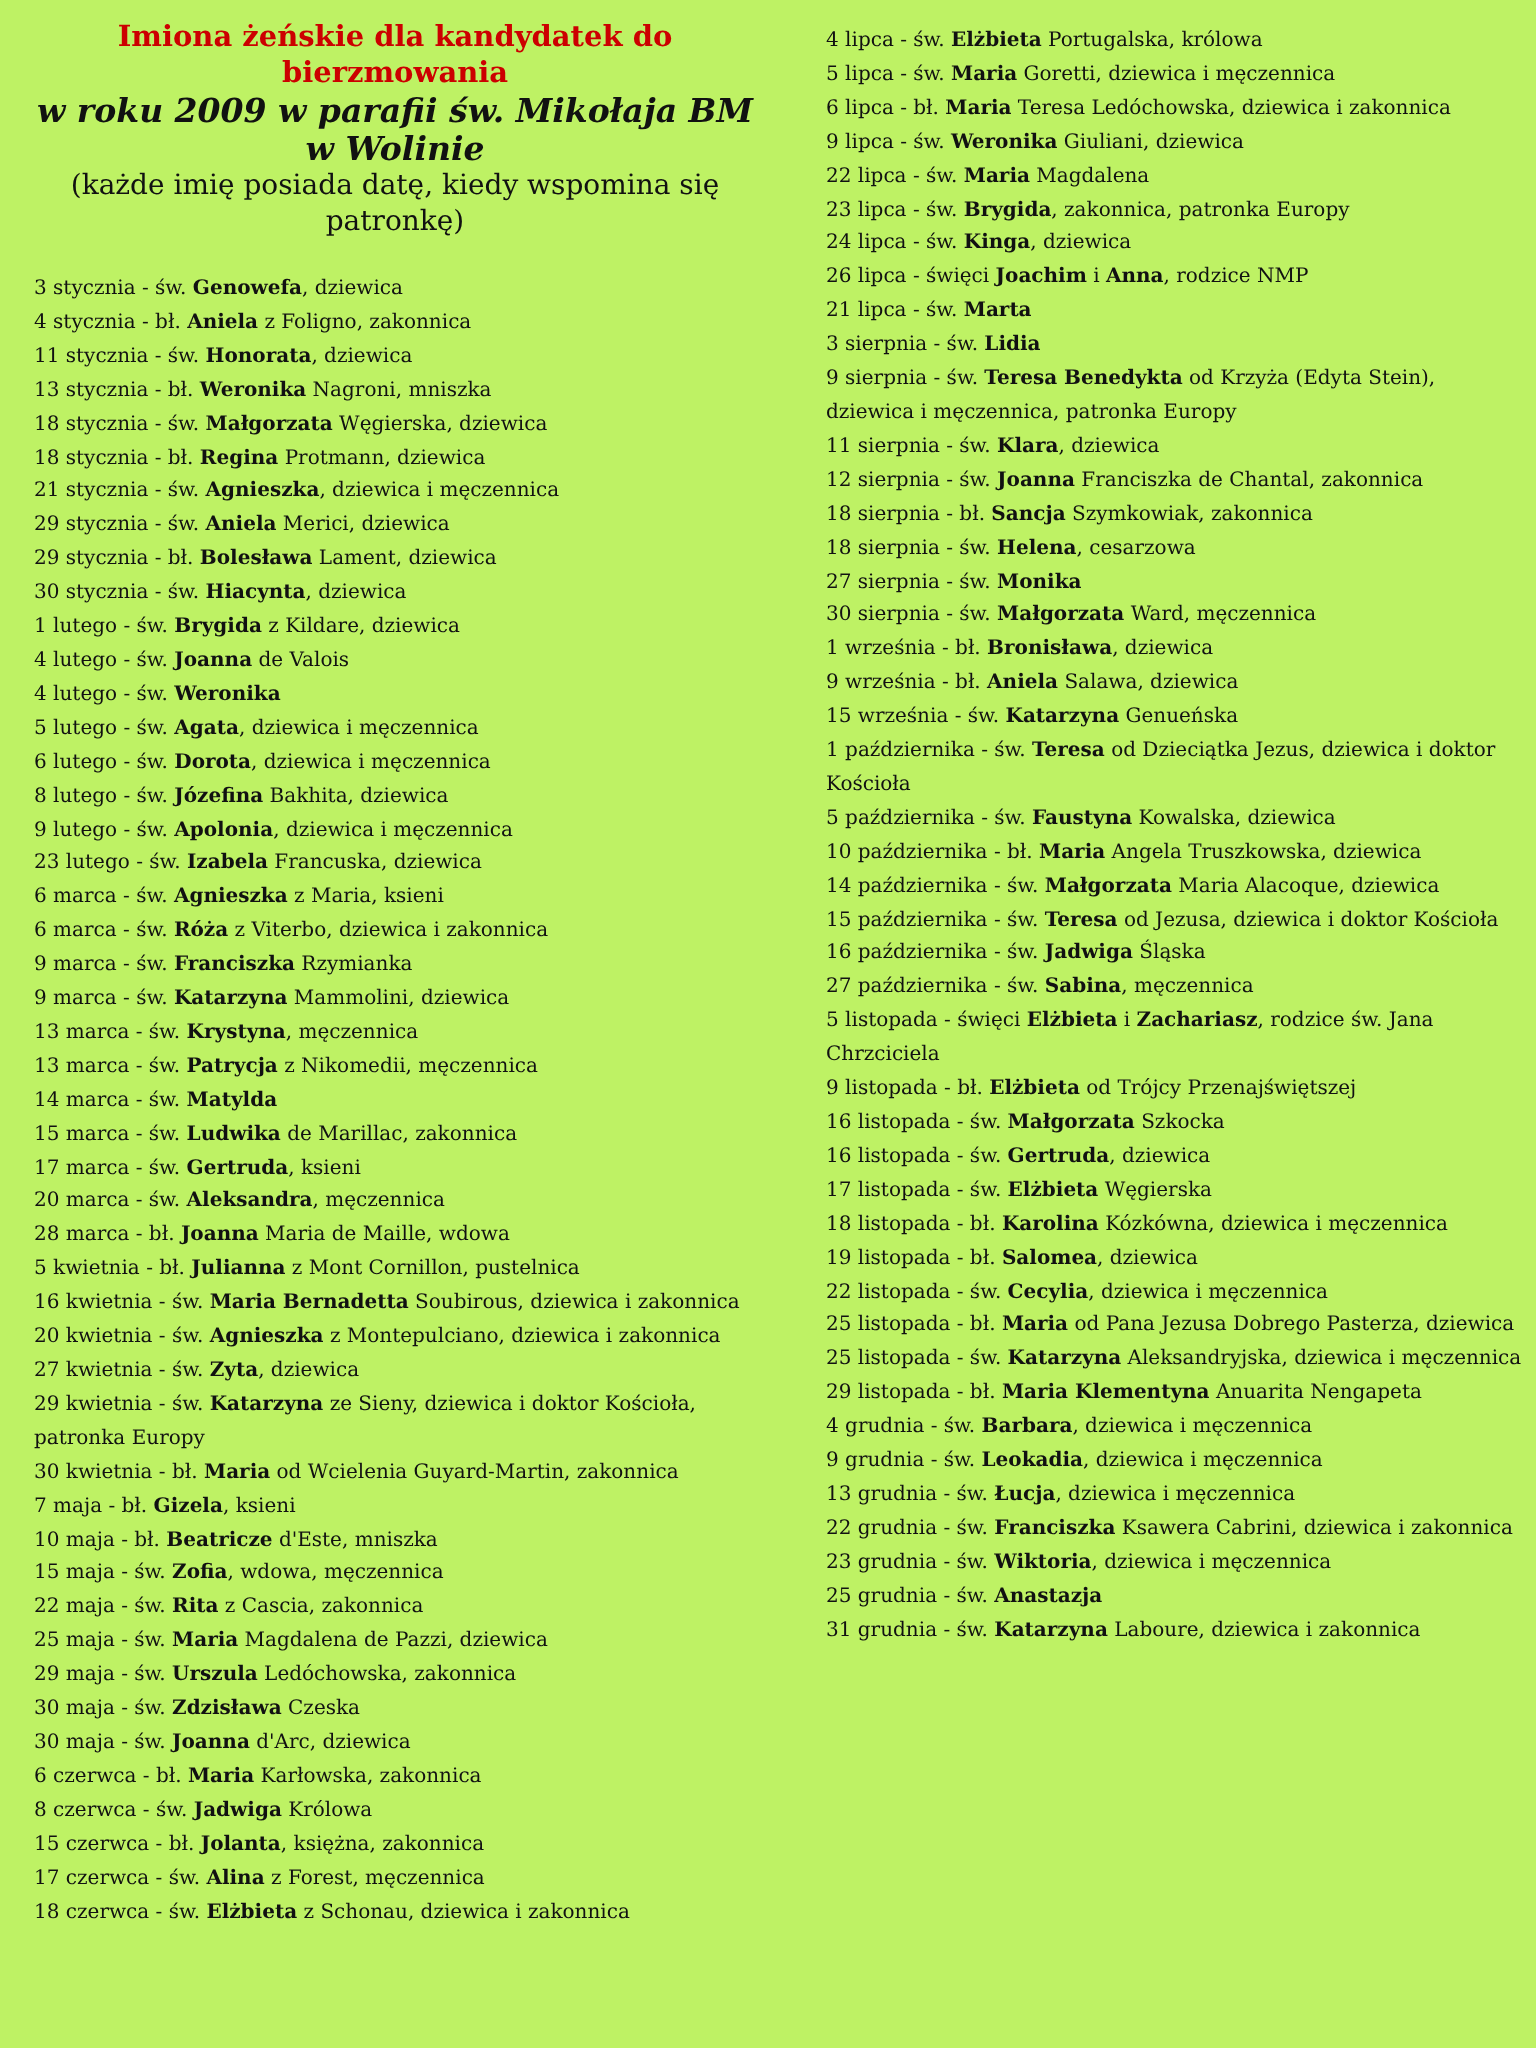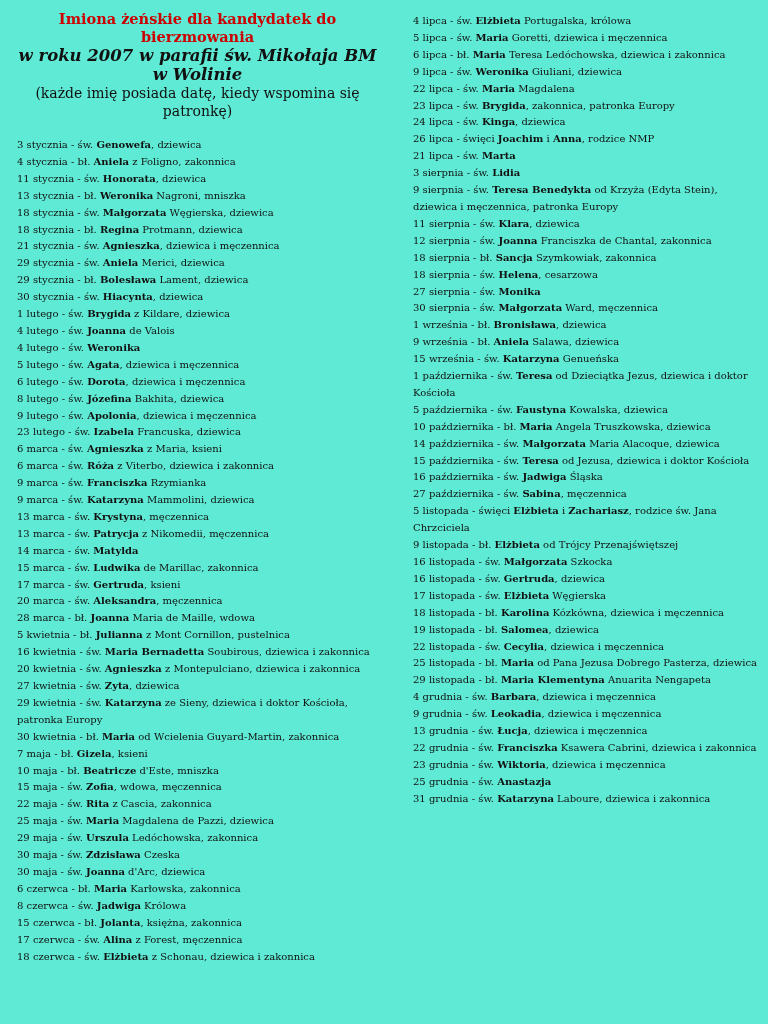--- a/index.html
+++ b/index.html
@@ -4,21 +4,21 @@
 <style>
   html, body {
     margin: 0;
     padding: 0;
     background: #ffffff;
   }
   .page {
     position: relative;
     width: 768px;
     height: 1024px;
-    background: #5eead4;
+    background: #bef264;
     overflow: hidden;
     font-family: "DejaVu Serif", "Liberation Serif", serif;
     color: #111111;
     display: flex;
   }
   .col {
     box-sizing: border-box;
   }
   .col-left {
     width: 392px;
@@ -63,21 +63,21 @@
   }
 </style>
 </head>
 <body>
 
 <div class="page">
 
   <div class="col col-left">
     <div class="doc-header">
       <div class="doc-title">Imiona żeńskie dla kandydatek do bierzmowania</div>
-      <div class="doc-subtitle">w roku 2007 w parafii św. Mikołaja BM w Wolinie</div>
+      <div class="doc-subtitle">w roku 2009 w parafii św. Mikołaja BM w Wolinie</div>
       <div class="doc-note">(każde imię posiada datę, kiedy wspomina się patronkę)</div>
     </div>
     <div class="entries">
         <div class="entry"><span>3 stycznia - św. </span><b>Genowefa</b><span>, dziewica</span></div>
         <div class="entry"><span>4 stycznia - bł. </span><b>Aniela</b><span> z Foligno, zakonnica</span></div>
         <div class="entry"><span>11 stycznia - św. </span><b>Honorata</b><span>, dziewica</span></div>
         <div class="entry"><span>13 stycznia - bł. </span><b>Weronika</b><span> Nagroni, mniszka</span></div>
         <div class="entry"><span>18 stycznia - św. </span><b>Małgorzata</b><span> Węgierska, dziewica</span></div>
         <div class="entry"><span>18 stycznia - bł. </span><b>Regina</b><span> Protmann, dziewica</span></div>
         <div class="entry"><span>21 stycznia - św. </span><b>Agnieszka</b><span>, dziewica i męczennica</span></div>
@@ -156,20 +156,21 @@
         <div class="entry"><span>27 października - św. </span><b>Sabina</b><span>, męczennica</span></div>
         <div class="entry"><span>5 listopada - święci </span><b>Elżbieta</b><span> i </span><b>Zachariasz</b><span>, rodzice św. Jana Chrzciciela</span></div>
         <div class="entry"><span>9 listopada - bł. </span><b>Elżbieta</b><span> od Trójcy Przenajświętszej</span></div>
         <div class="entry"><span>16 listopada - św. </span><b>Małgorzata</b><span> Szkocka</span></div>
         <div class="entry"><span>16 listopada - św. </span><b>Gertruda</b><span>, dziewica</span></div>
         <div class="entry"><span>17 listopada - św. </span><b>Elżbieta</b><span> Węgierska</span></div>
         <div class="entry"><span>18 listopada - bł. </span><b>Karolina</b><span> Kózkówna, dziewica i męczennica</span></div>
         <div class="entry"><span>19 listopada - bł. </span><b>Salomea</b><span>, dziewica</span></div>
         <div class="entry"><span>22 listopada - św. </span><b>Cecylia</b><span>, dziewica i męczennica</span></div>
         <div class="entry"><span>25 listopada - bł. </span><b>Maria</b><span> od Pana Jezusa Dobrego Pasterza, dziewica</span></div>
+        <div class="entry"><span>25 listopada - św. </span><b>Katarzyna</b><span> Aleksandryjska, dziewica i męczennica</span></div>
         <div class="entry"><span>29 listopada - bł. </span><b>Maria Klementyna</b><span> Anuarita Nengapeta</span></div>
         <div class="entry"><span>4 grudnia - św. </span><b>Barbara</b><span>, dziewica i męczennica</span></div>
         <div class="entry"><span>9 grudnia - św. </span><b>Leokadia</b><span>, dziewica i męczennica</span></div>
         <div class="entry"><span>13 grudnia - św. </span><b>Łucja</b><span>, dziewica i męczennica</span></div>
         <div class="entry"><span>22 grudnia - św. </span><b>Franciszka</b><span> Ksawera Cabrini, dziewica i zakonnica</span></div>
         <div class="entry"><span>23 grudnia - św. </span><b>Wiktoria</b><span>, dziewica i męczennica</span></div>
         <div class="entry"><span>25 grudnia - św. </span><b>Anastazja</b></div>
         <div class="entry"><span>31 grudnia - św. </span><b>Katarzyna</b><span> Laboure, dziewica i zakonnica</span></div>
       </div>
   </div>

